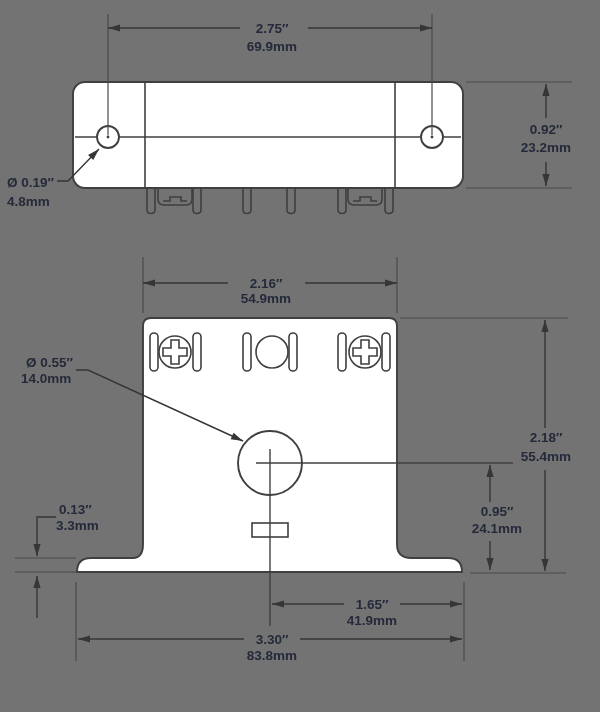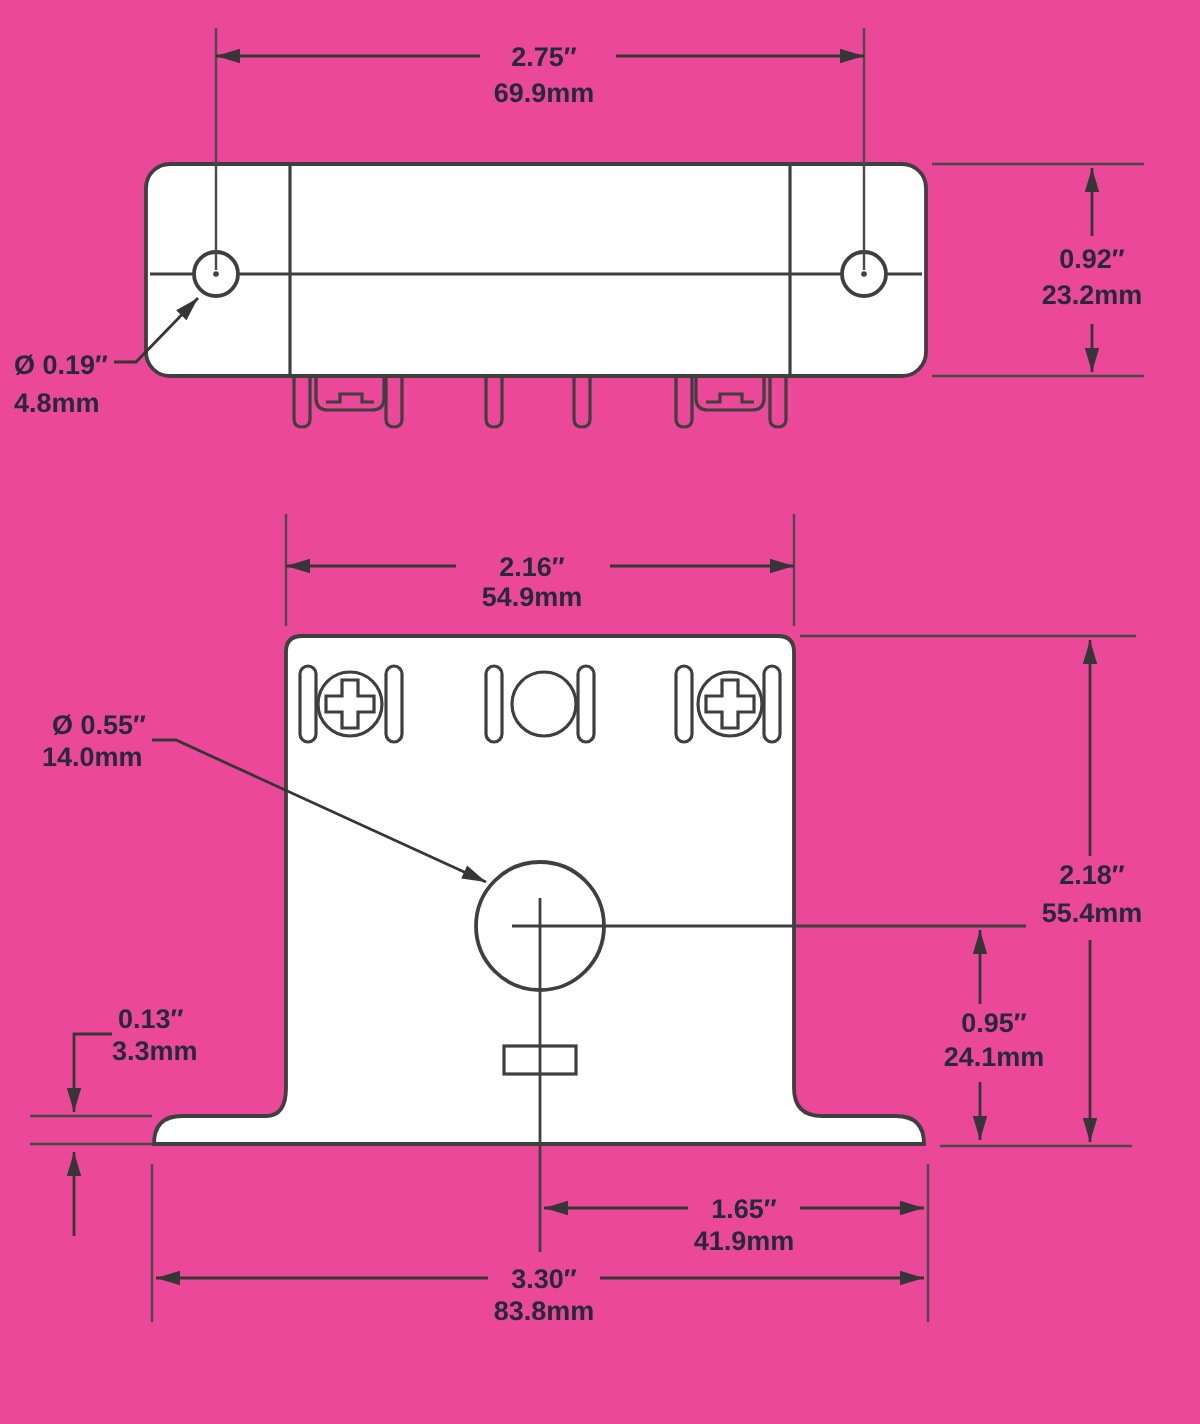--- a/index.html
+++ b/index.html
@@ -4,21 +4,21 @@
 <style>
   html, body {
     margin: 0;
     padding: 0;
     background: #ffffff;
   }
   .canvas {
     position: relative;
     width: 600px;
     height: 712px;
-    background: #ec4899;
+    background: #737373;
     font-family: "Liberation Sans", sans-serif;
   }
   svg text {
     font-family: "Liberation Sans", sans-serif;
     font-size: 13.5px;
     font-weight: 700;
     fill: #252a3a;
   }
   svg .part-fill {
     stroke: #3f3f3f;

